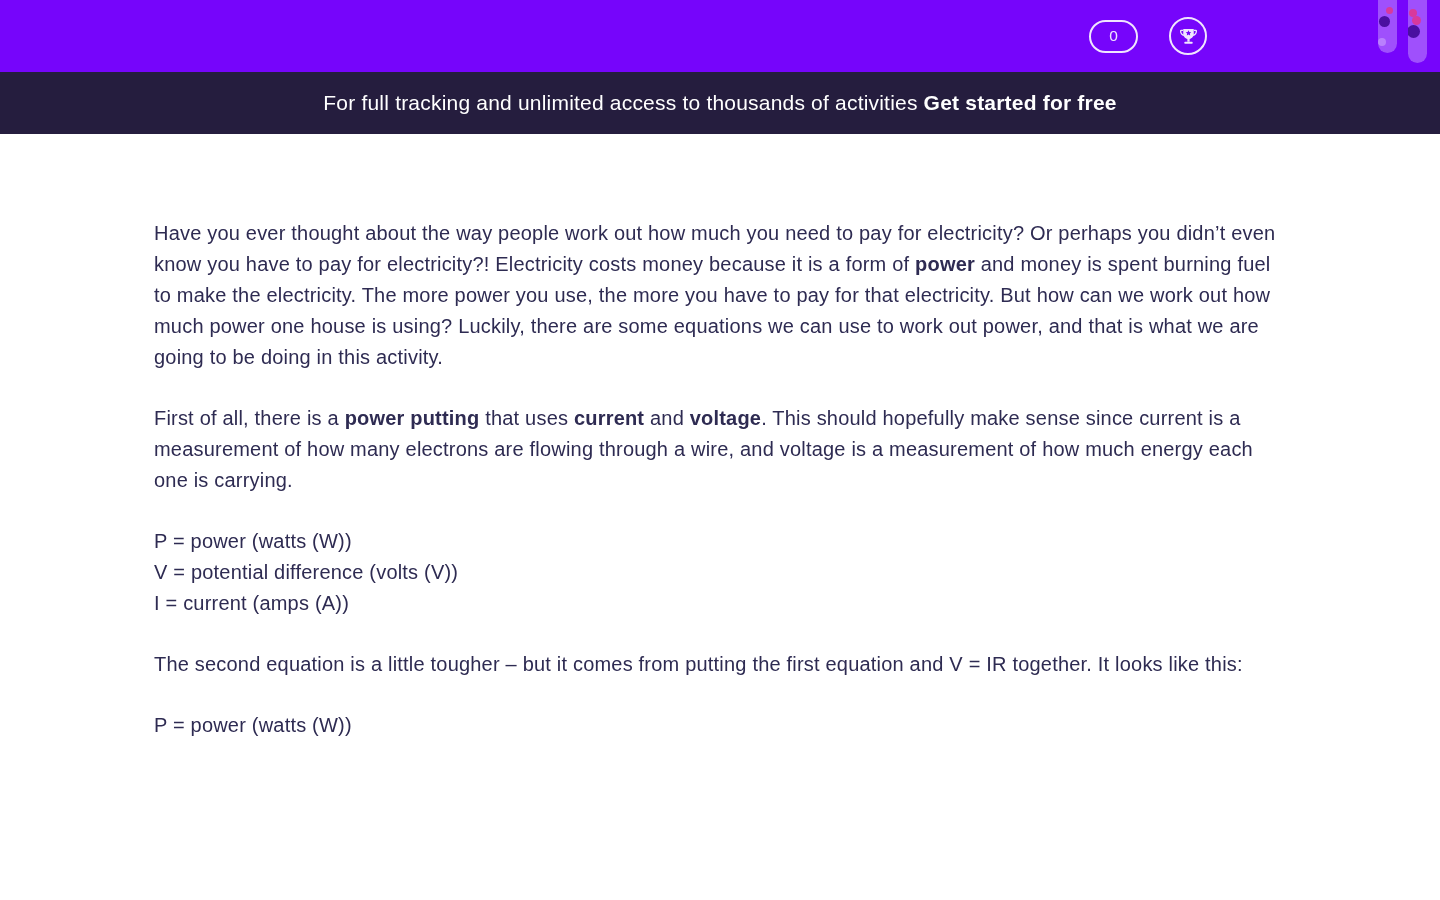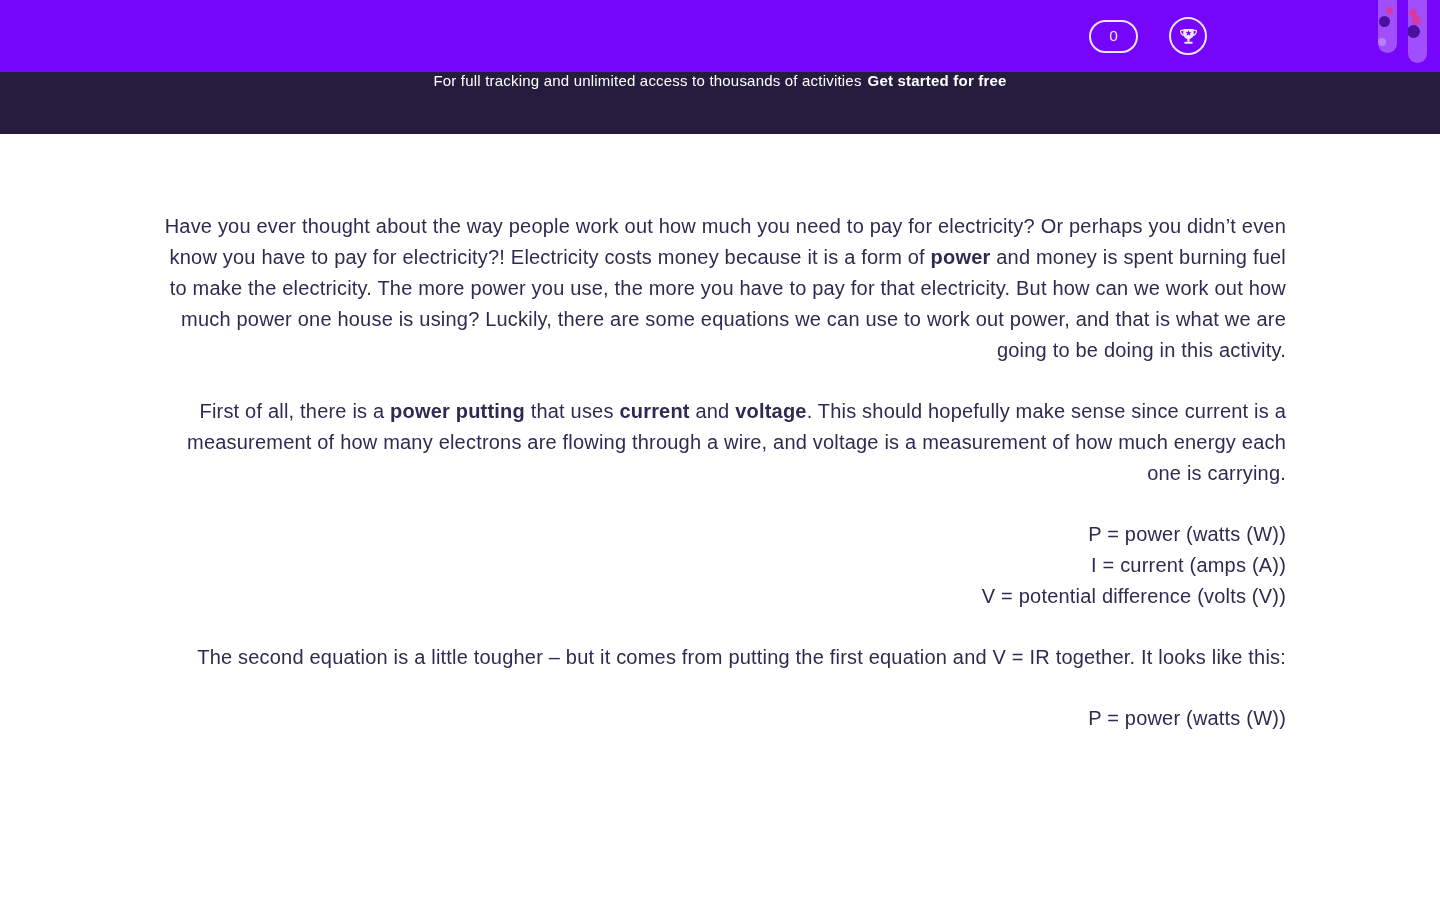--- a/index.html
+++ b/index.html
@@ -62,35 +62,35 @@
   .t1 .b-dark1 { width: 11px; height: 11px; left: 1px;  top: 16px; background: var(--bubble-dark, #4A10A0); }
   .t1 .b-lite1 { width: 8px;  height: 8px;  left: 0px;  top: 38px; background: rgba(255,255,255,.28); }
   .t2 .b-pink2 { width: 8px;  height: 8px;  left: 1px;  top: 9px;  background: var(--bubble-pink, #D8399C); }
   .t2 .b-pink3 { width: 9px;  height: 9px;  left: 4px;  top: 16px; background: var(--bubble-pink, #D8399C); }
   .t2 .b-dark2 { width: 13px; height: 13px; left: -1px; top: 25px; background: var(--bubble-dark, #4A10A0); }
 
   
   .banner {
     height: 62px;
     background: var(--banner-bg, #251D3E);
-    display: flex; align-items: flex-start; justify-content: center;
+    display: flex; align-items: center; justify-content: center;
     color: var(--banner-text, #FFFFFF);
-    font-size: 15px; letter-spacing: .2px;
+    font-size: 21px; letter-spacing: .2px;
   }
   .banner a {
     color: var(--banner-text, #FFFFFF);
     font-weight: 700; text-decoration: none;
     margin-left: 6px; cursor: pointer;
   }
 
   
   .content {
-    width: 1132px; margin: 9px auto; padding-top: 68px;
+    width: 1132px; margin: 16px auto; padding-top: 68px;
     color: var(--text-color, #2E2B52);
-    text-align: right;
+    text-align: left;
   }
   .content p {
     font-size: 20px; line-height: 31px; letter-spacing: .2px;
     margin: 30px 0;
   }
   .content p:first-child { margin-top: 0; }
   .content strong { font-weight: 700; }
   .equation {
     font-size: 26px !important; font-weight: 700;
     line-height: 34px !important; letter-spacing: .5px;
@@ -149,22 +149,22 @@
 
   <main class="content">
 
     <p><span>Have you ever thought about the way people work out how much you need to pay for electricity? Or perhaps you didn’t even know you have to pay for electricity?!  Electricity costs money because it is a form of </span><strong>power</strong><span> and money is spent burning fuel to make the electricity. The more power you use, the more you have to pay for that electricity. But how can we work out how much power one house is using? Luckily, there are some equations we can use to work out power, and that is what we are going to be doing in this activity.</span></p>
 
     <p><span>First of all, there is a </span><strong>power putting</strong><span> that uses </span><strong>current</strong><span> and </span><strong>voltage</strong><span>. This should hopefully make sense since current is a measurement of how many electrons are flowing through a wire, and voltage is a measurement of how much energy each one is carrying.</span></p>
 
 
     <div class="defs">
       <p>P = power (watts (W))</p>
+      <p>V = potential difference (volts (V))</p>
       <p>I = current (amps (A))</p>
-      <p>V = potential difference (volts (V))</p>
     </div>
 
     <p>The second equation is a little tougher – but it comes from putting the first equation and V = IR together. It looks like this:</p>
 
 
     <div class="defs">
       <p>P = power (watts (W))</p>
     </div>
 
   </main>

